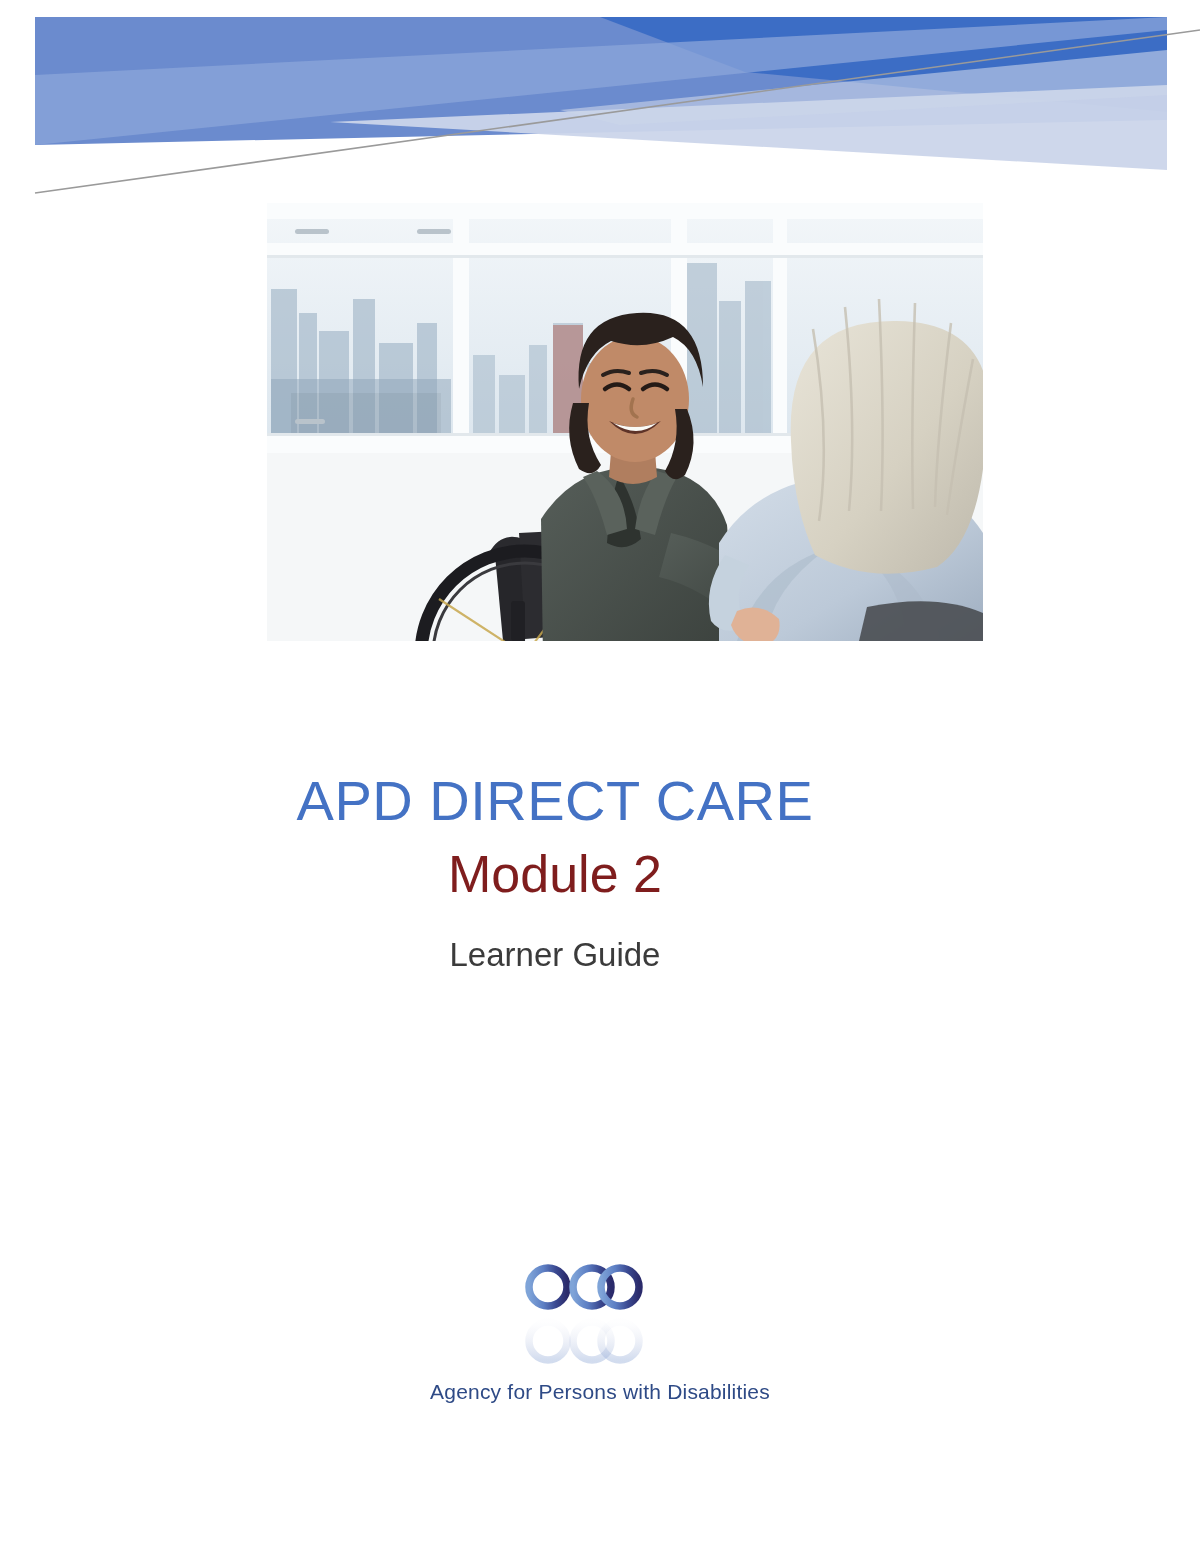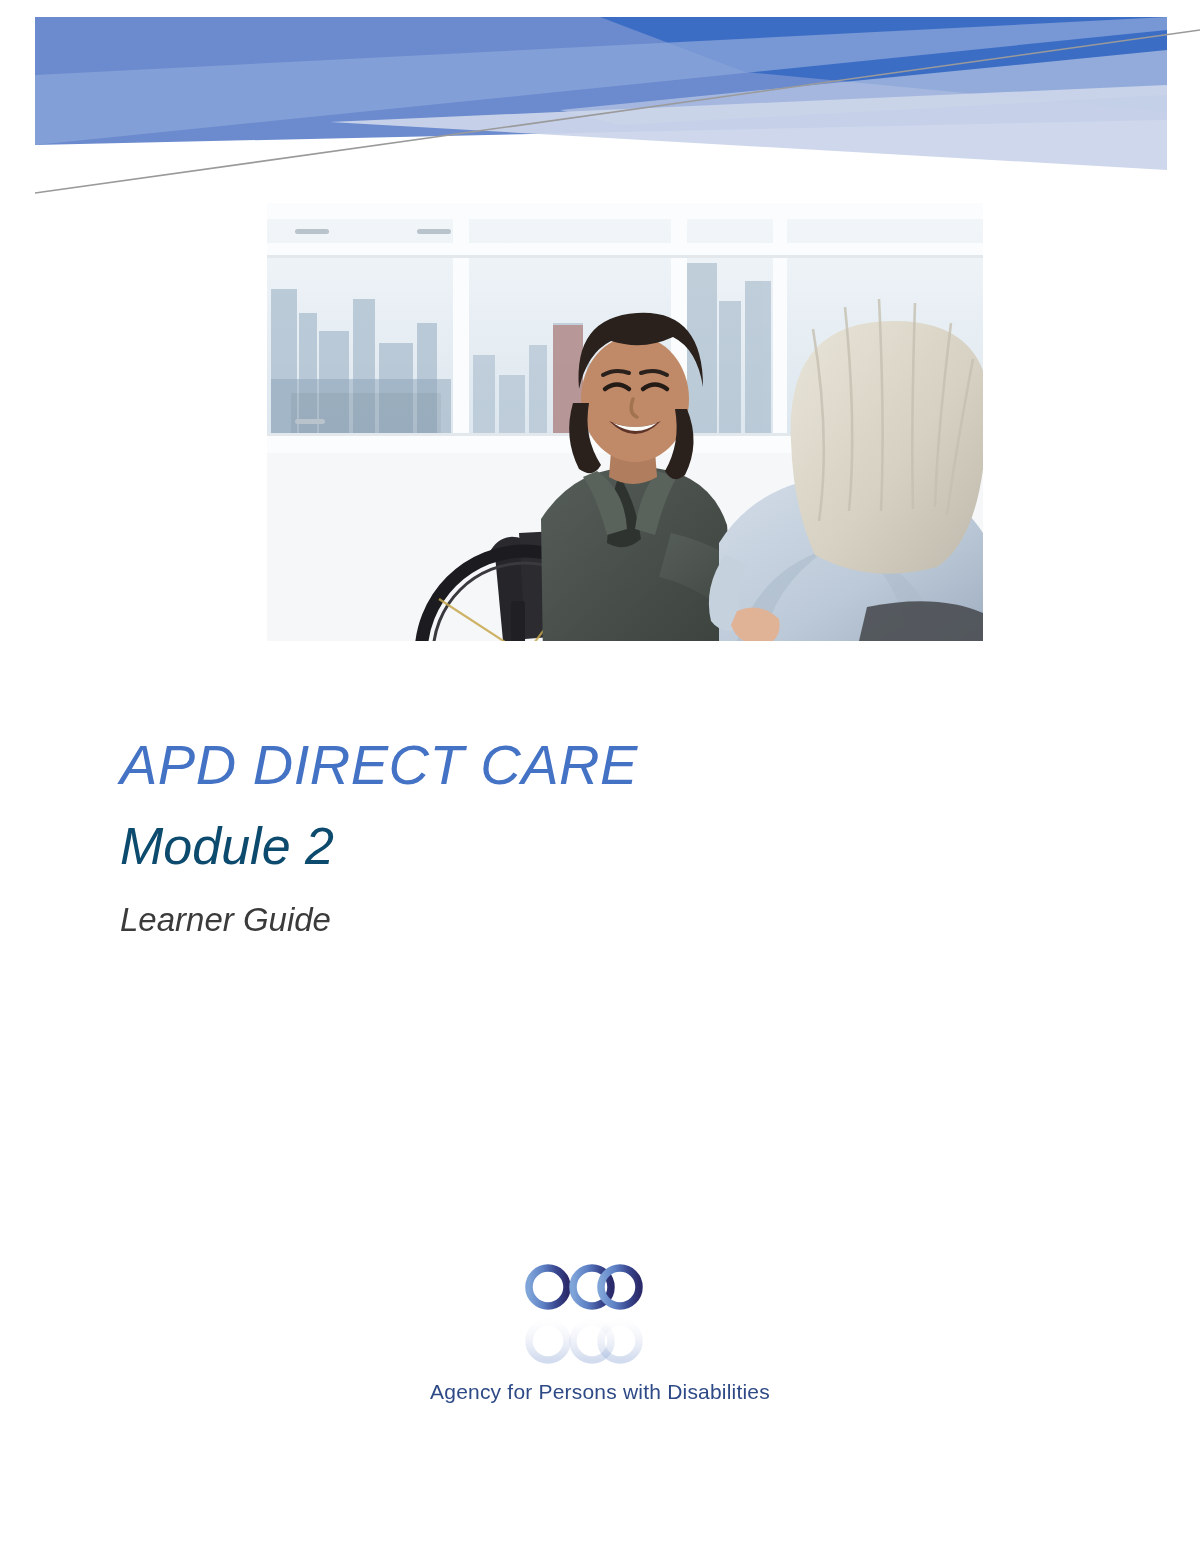--- a/index.html
+++ b/index.html
@@ -42,47 +42,45 @@
     background: #cfd6dc;
   }
   .photo svg {
     display: block;
   }
 
   
   .title-block {
     position: absolute;
     left: 120px;
-    top: 728px;
+    top: 764px;
     width: 870px;
-    text-align: left;
-    font-style: italic;
+    text-align: center;
   }
   .title-line {
     display: block;
     font-family: "Liberation Sans", sans-serif;
     font-size: 56px;
     line-height: 74px;
     font-weight: 400;
     letter-spacing: 0.5px;
     color: #4472C4;
     white-space: nowrap;
   }
   .title-module {
     display: block;
     font-family: "Liberation Sans", sans-serif;
     font-size: 52px;
     line-height: 72px;
     font-weight: 400;
-    color: #0c4a6e;
-    margin-top: 8px;
+    color: #7f1d1d;
   }
   .subtitle {
     display: block;
-    margin-top: 17px;
+    margin-top: 24px;
     font-family: "Liberation Sans", sans-serif;
     font-size: 33px;
     line-height: 42px;
     font-weight: 400;
     color: #3b3b3b;
   }
 
   
   .logo-wrap {
     position: absolute;

